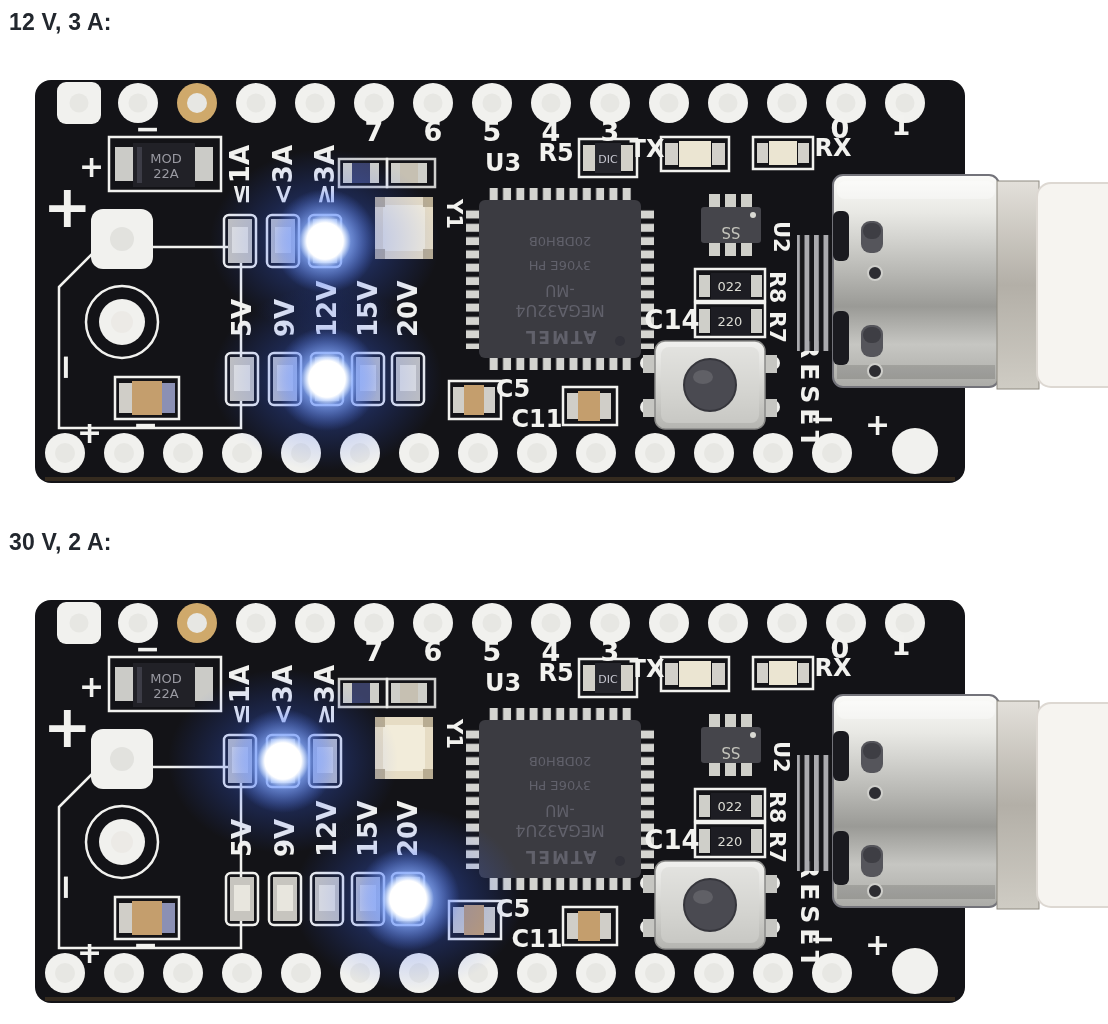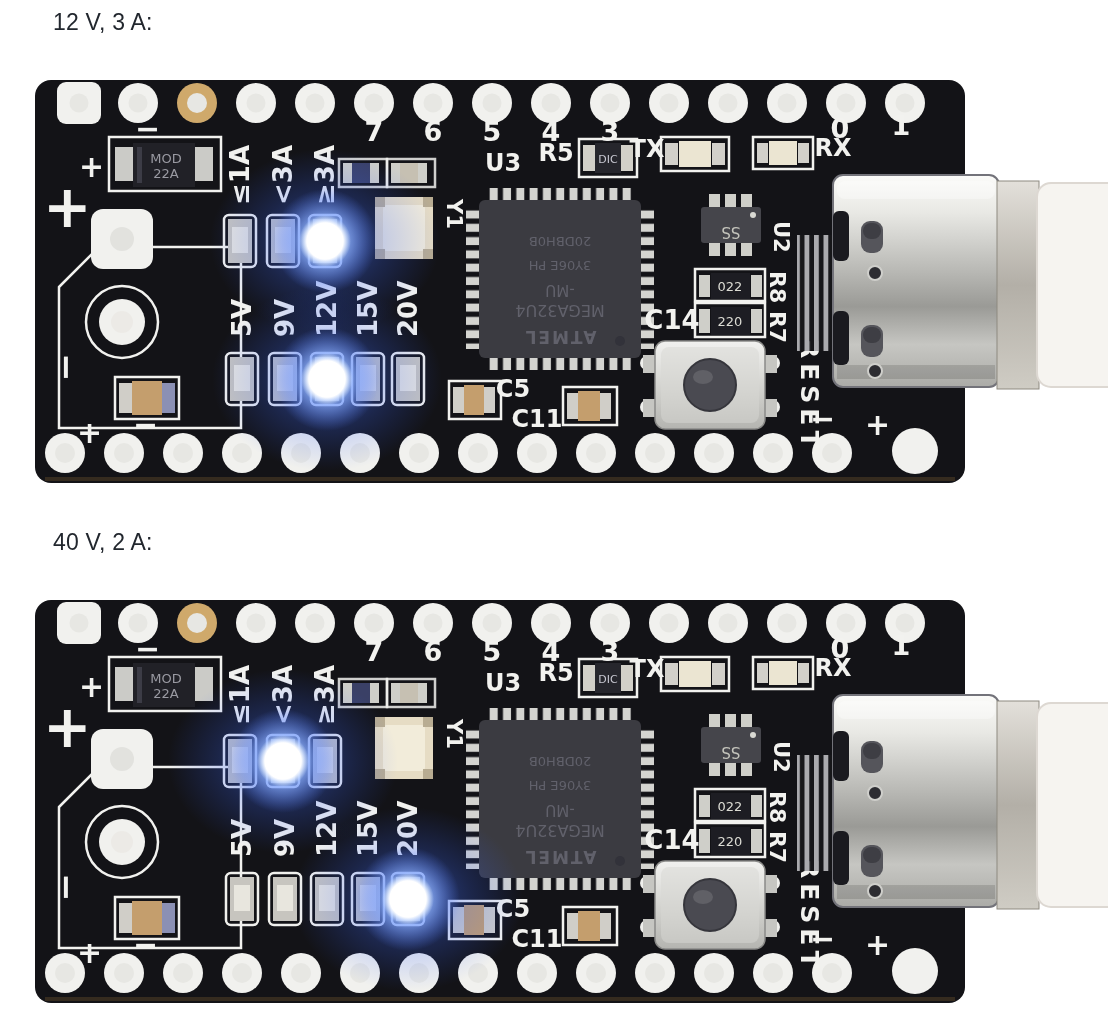--- a/index.html
+++ b/index.html
@@ -1,17 +1,17 @@
 <!DOCTYPE html>
 <html><head>
 <meta charset="utf-8">
 <style>
   html,body{margin:0;padding:0;background:#ffffff;}
   body{width:1108px;height:1024px;position:relative;font-family:"Liberation Sans",sans-serif;overflow:hidden;}
-  .heading{position:absolute;left:9px;font-size:23px;font-weight:400;color:#22272e;letter-spacing:.2px;margin-left:44px;}
+  .heading{position:absolute;left:9px;font-size:23px;font-weight:700;color:#22272e;letter-spacing:.2px;}
   #h1{top:9px}
   #h2{top:529px}
   svg.photo{position:absolute;left:35px;width:1073px;height:415px;}
   #photo-0{top:75px}
   #photo-1{top:595px}
   .pad{fill:#f1f1ee}
   .hole-ring{fill:#f1f1ee}
   .hole-in{fill:#e7e7e3}
   .hole-gold{fill:#cfa96b}
   .silk{fill:#f2f2ef;font-weight:bold;font-family:"DejaVu Sans",sans-serif;}
@@ -418,21 +418,21 @@
       <circle r="52" fill="url(#glowMid)"></circle>
       <circle r="26" fill="url(#glowCore)"></circle>
   </g>
   <g transform="translate(292,304)">
     <ellipse rx="115" ry="92" fill="url(#glowAmbient)"></ellipse>
       <circle r="52" fill="url(#glowMid)"></circle>
       <circle r="26" fill="url(#glowCore)"></circle>
   </g>
 </svg>
 
-<div class="heading" id="h2">40 V, 2 A:</div>
+<div class="heading" id="h2">30 V, 2 A:</div>
 <svg class="photo" id="photo-1" viewBox="0 0 1073 415">
   <use href="#board-symbol"></use>
   <g transform="translate(248,166)">
     <ellipse rx="115" ry="92" fill="url(#glowAmbient)"></ellipse>
       <circle r="52" fill="url(#glowMid)"></circle>
       <circle r="26" fill="url(#glowCore)"></circle>
   </g>
   <g transform="translate(373,304)">
     <ellipse rx="115" ry="92" fill="url(#glowAmbient)"></ellipse>
       <circle r="52" fill="url(#glowMid)"></circle>

